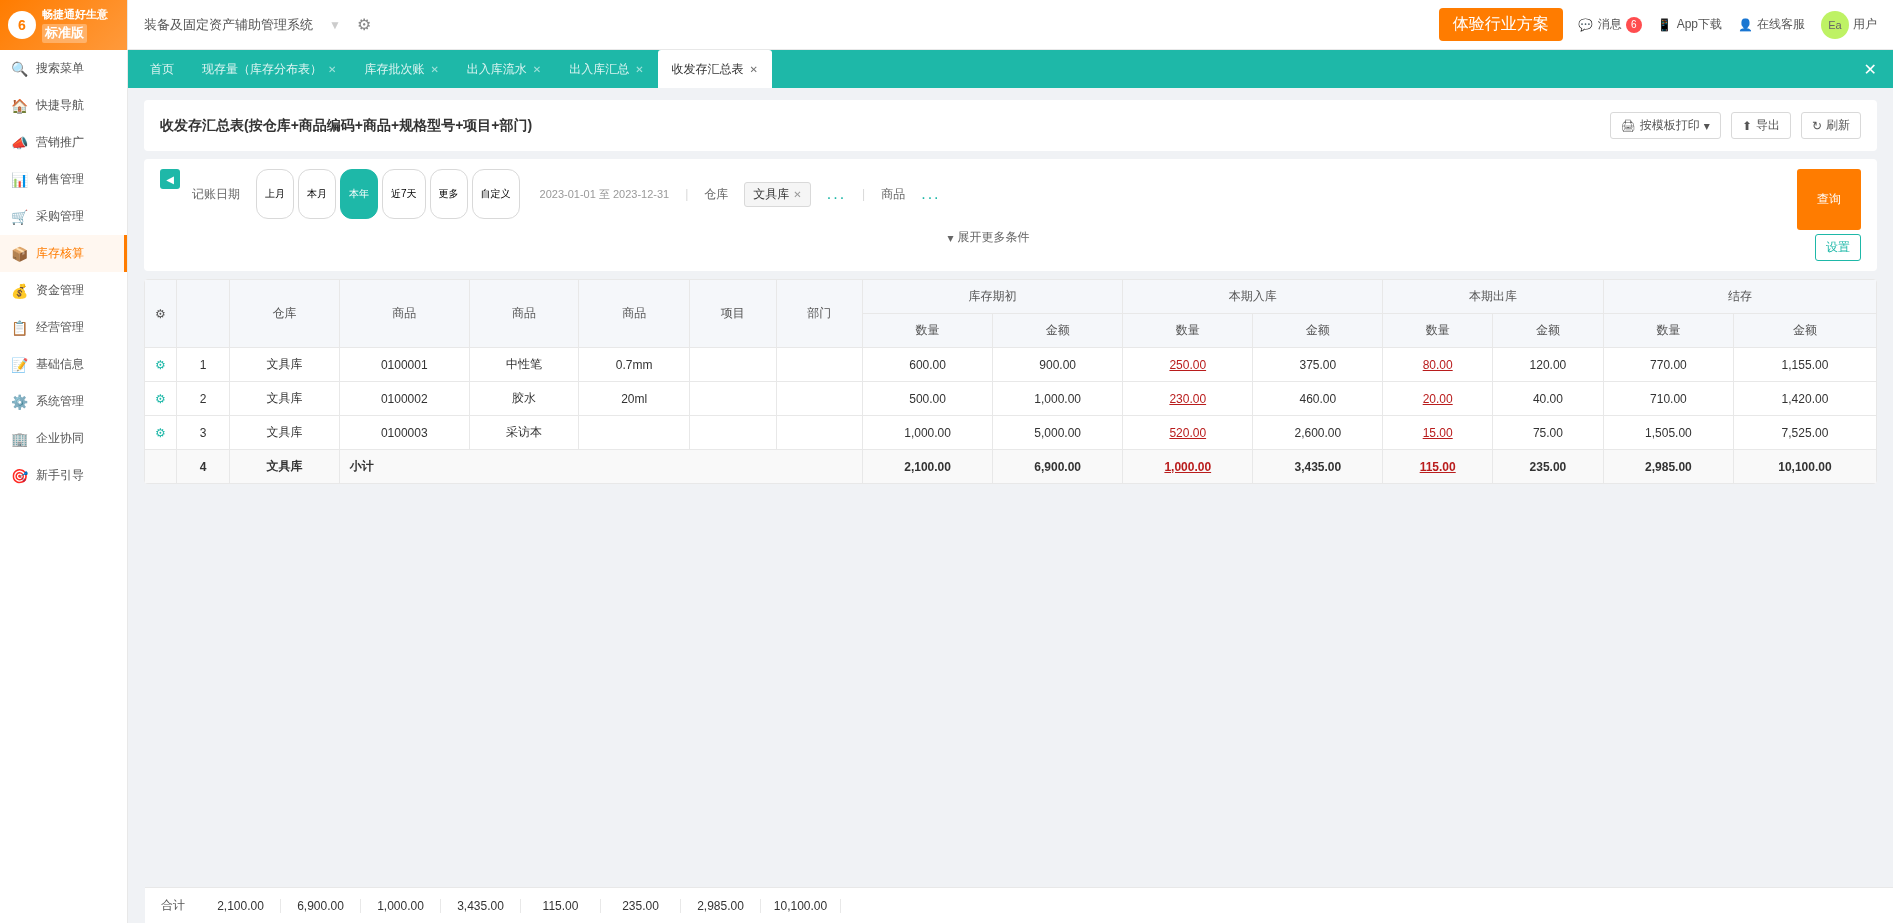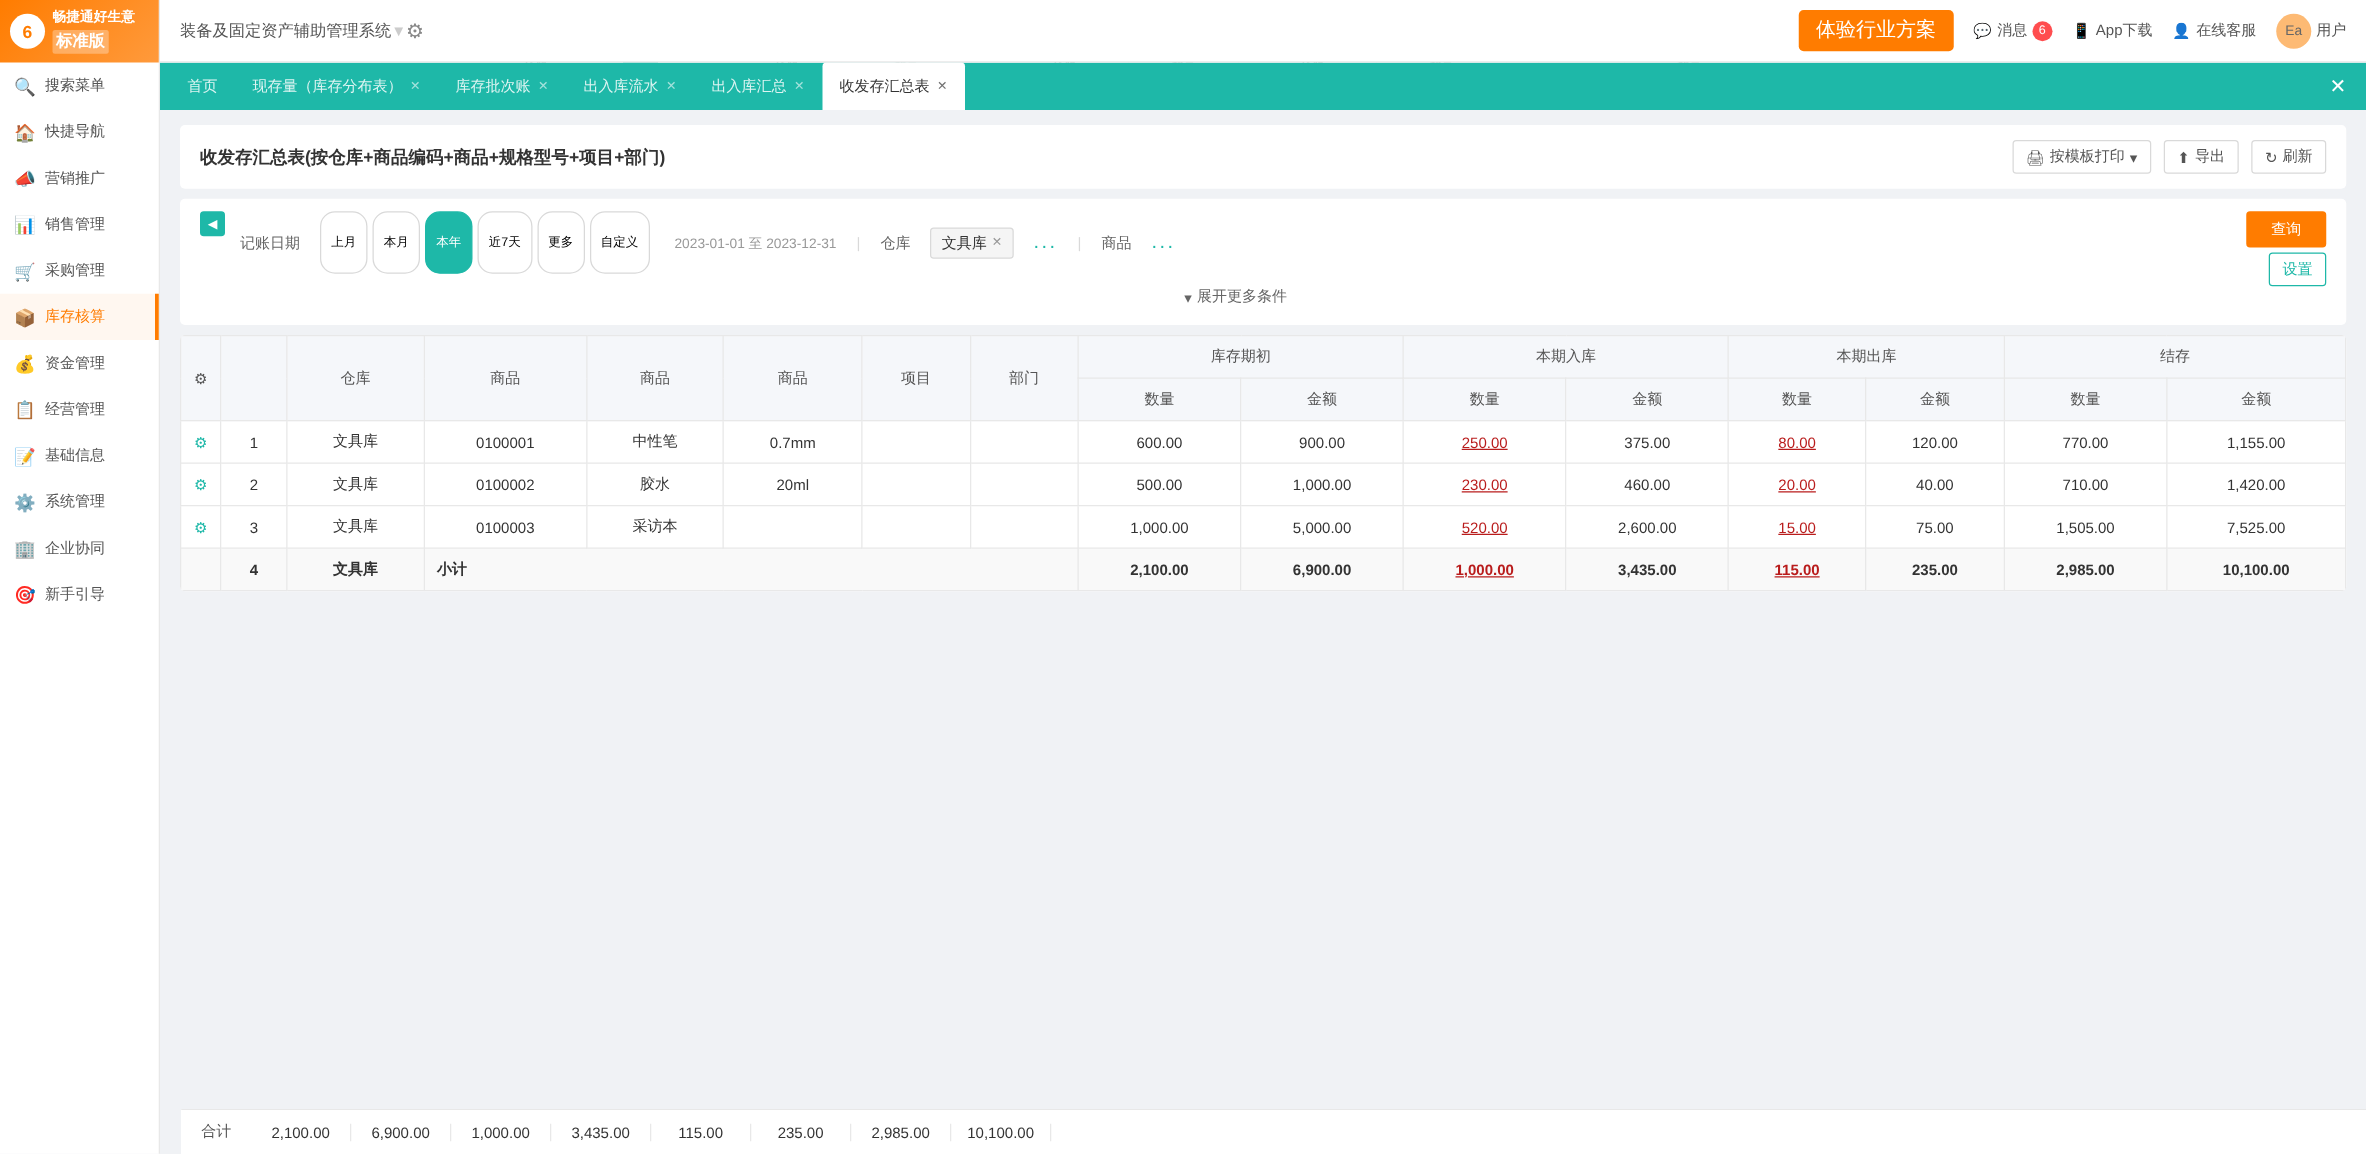--- a/index.html
+++ b/index.html
@@ -31,35 +31,35 @@
     }
     .sidebar-item.active { background: #fff7f0; color: #ff7c00; border-right: 3px solid #ff7c00; }
     .sidebar-item .icon { width: 16px; height: 16px; display: flex; align-items: center; justify-content: center; font-size: 14px; flex-shrink: 0; }
 
     
     .topbar {
       position: fixed; left: 128px; top: 0; right: 0; height: 50px;
       background: #fff; border-bottom: 1px solid #e8e8e8; z-index: 99;
       display: flex; align-items: center; justify-content: space-between; padding: 0 16px;
     }
-    .topbar-left { display: flex; align-items: center; gap: 0; }
+    .topbar-left { display: flex; align-items: center; gap: 16px; }
     .topbar-actions { display: flex; align-items: center; gap: 16px; }
     .topbar-btn {
       background: #ff7c00; color: white; border: none; border-radius: 4px;
       padding: 6px 14px; font-size: 16px; cursor: pointer; font-family: inherit;
     }
     .topbar-icon-btn {
       display: flex; align-items: center; gap: 4px; cursor: pointer; color: #555; font-size: 12px;
     }
     .badge {
       background: #ff4d4f; color: white; border-radius: 10px; font-size: 10px;
       padding: 0 5px; min-width: 16px; height: 16px; display: flex; align-items: center; justify-content: center;
     }
     .user-avatar {
-      width: 28px; height: 28px; background: #fdba74; border-radius: 50%;
+      width: 28px; height: 28px; background: #bef264; border-radius: 50%;
       display: flex; align-items: center; justify-content: center; font-size: 11px; color: #666;
     }
 
     
     .tabbar {
       position: fixed; left: 128px; top: 50px; right: 0; height: 38px;
       background: #1eb8a8; display: flex; align-items: center; z-index: 98;
       padding: 0 8px;
     }
     .tab {
@@ -111,21 +111,21 @@
     }
     .filter-tag .remove { cursor: pointer; color: #999; font-size: 10px; }
     .filter-separator { color: #d9d9d9; }
     .expand-btn {
       display: flex; align-items: center; justify-content: center; gap: 4px;
       color: #666; cursor: pointer; font-size: 12px; padding: 4px 0; margin-top: 6px;
     }
     .ellipsis-btn { color: #1eb8a8; cursor: pointer; font-size: 16px; letter-spacing: 2px; }
     .query-btn {
       background: #ff7c00; color: white; border: none; border-radius: 3px;
-      padding: 6px 20px; font-size: 12px; cursor: pointer; font-family: Liberation Sans, sans-serif;
+      padding: 22px 20px; font-size: 12px; cursor: pointer; font-family: Liberation Sans, sans-serif;
     }
     .setting-btn {
       color: #1eb8a8; cursor: pointer; font-size: 12px; border: 1px solid #1eb8a8;
       padding: 4px 10px; border-radius: 3px; background: #fff;
     }
 
     
     .table-wrapper {
       background: #fff; border-radius: 4px; overflow: hidden;
     }

